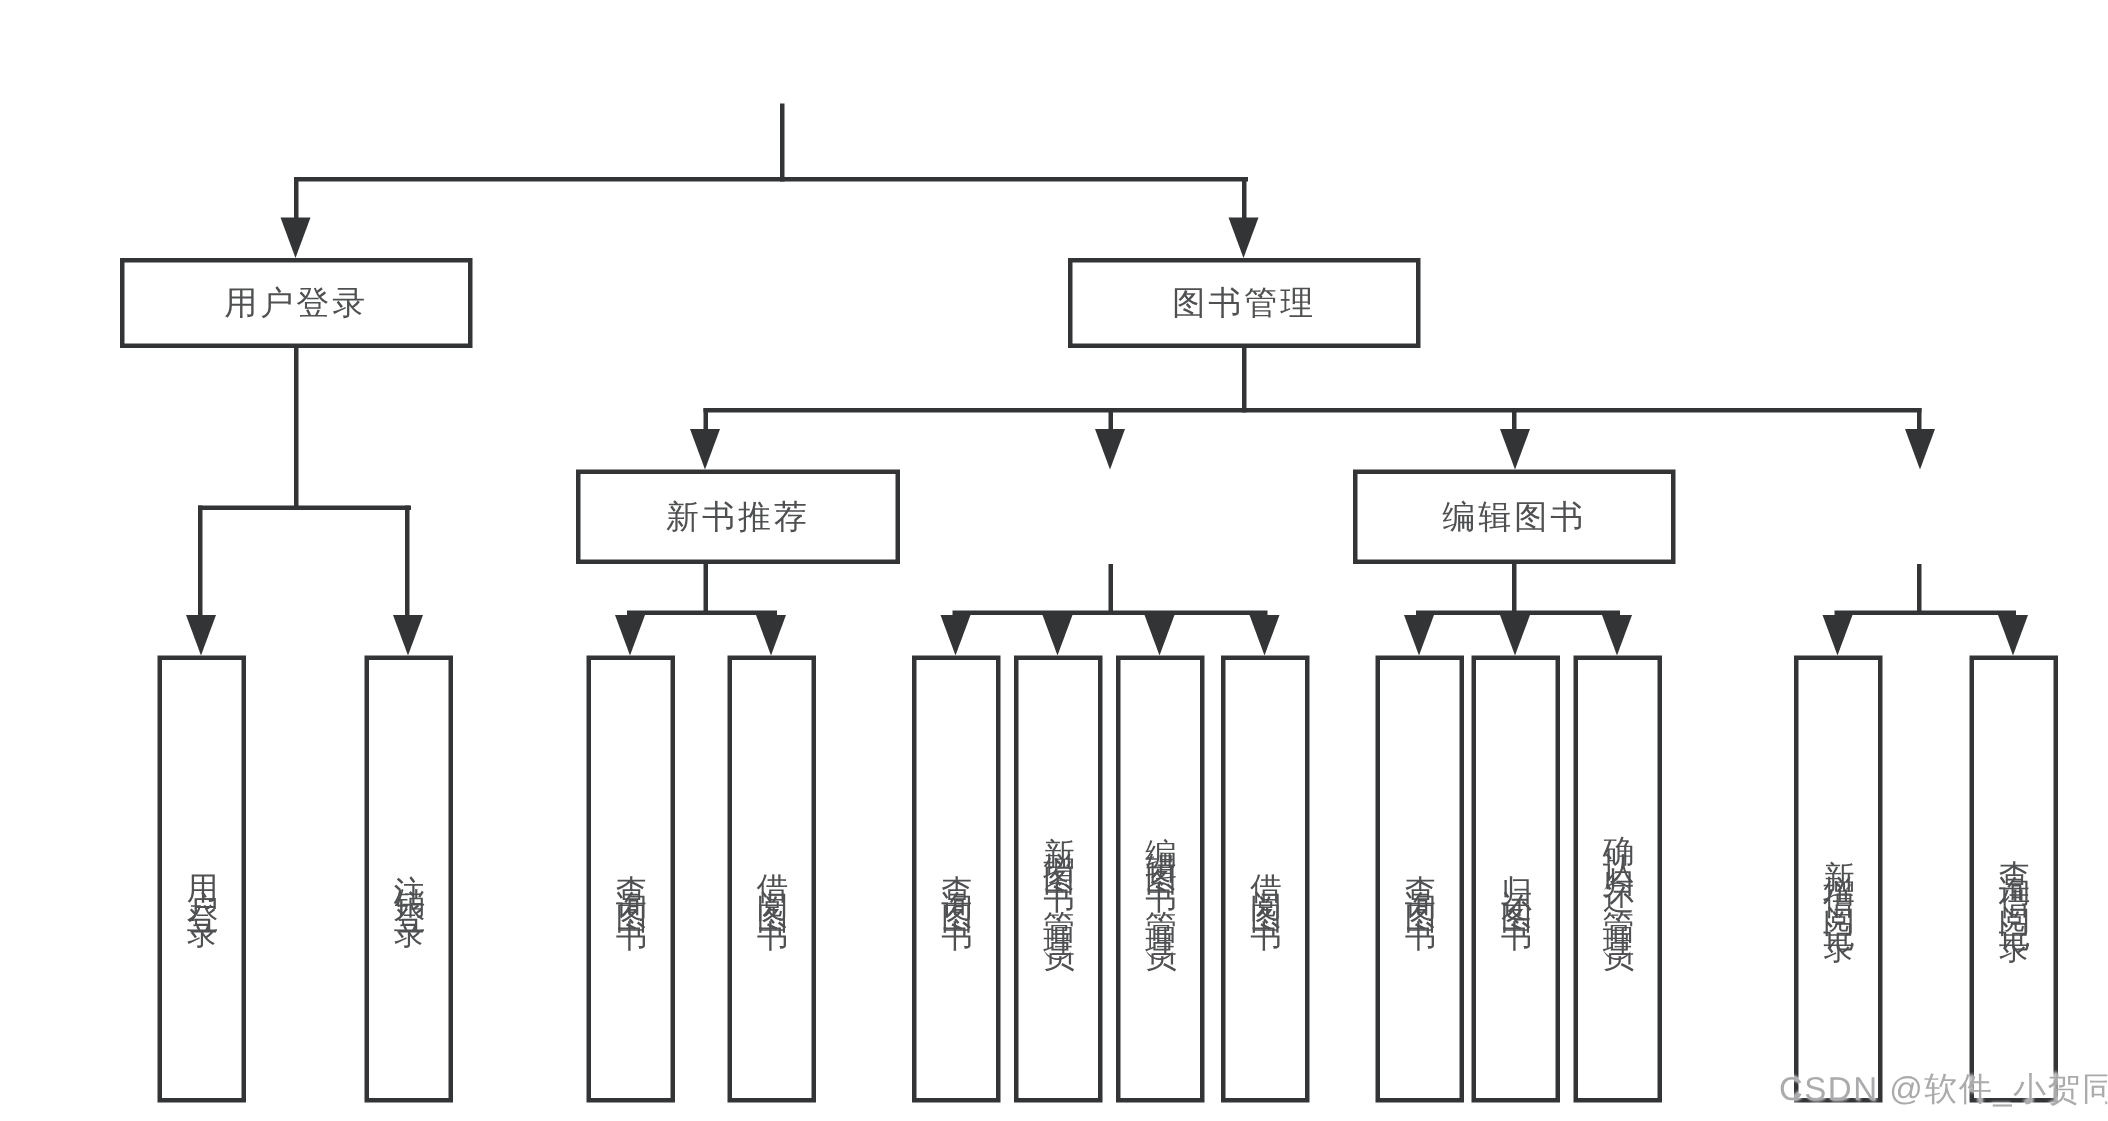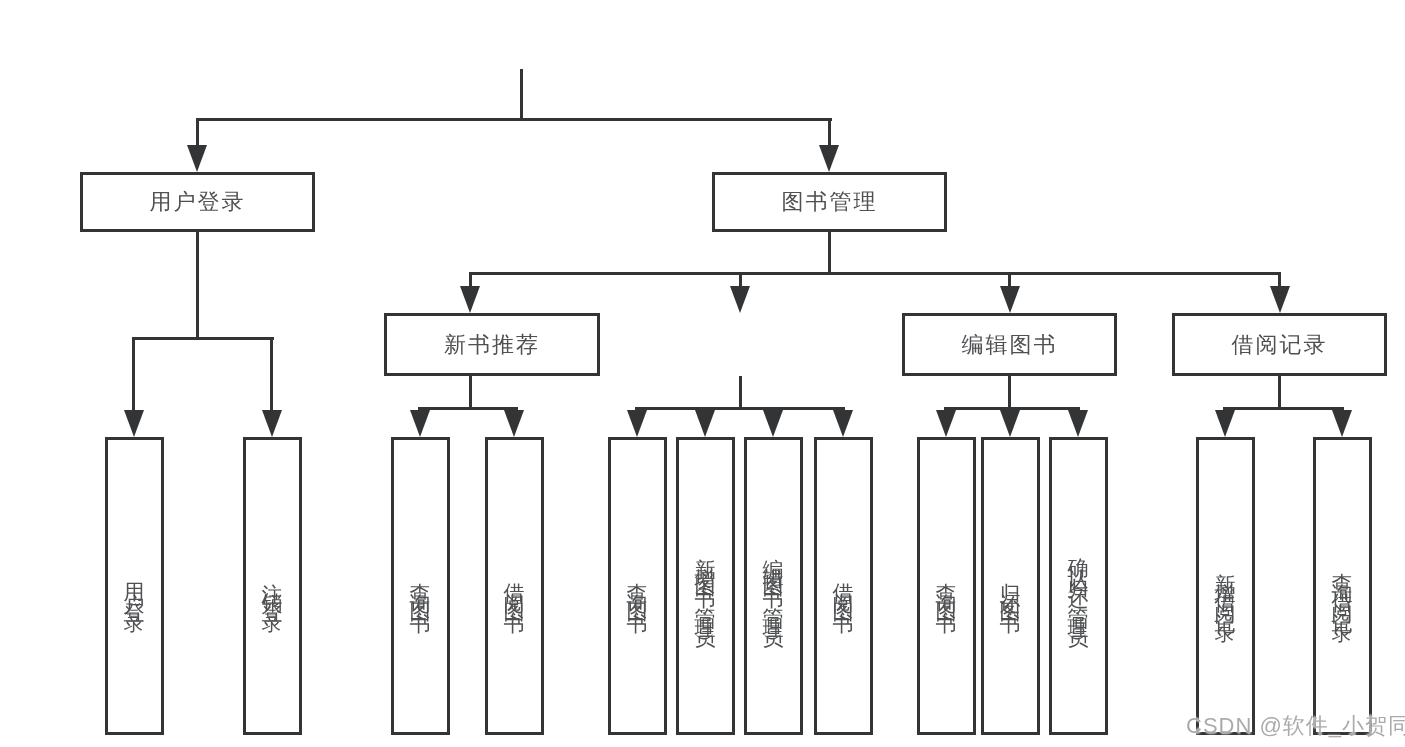--- a/index.html
+++ b/index.html
@@ -109,23 +109,20 @@
   <div class="arrow" style="left:730px; top:286px;"></div>
   <div class="arrow" style="left:1000px; top:286px;"></div>
   <div class="arrow" style="left:1270px; top:286px;"></div>
 
   <div class="box hbox" style="left:363px; top:313px; width:216px; height:63px;margin-left:21px;">
     <span>新书推荐</span>
   </div>
   <div class="box hbox" style="left:902px; top:313px; width:215px; height:63px;">
     <span>编辑图书</span>
   </div>
-  <div class="box hbox" style="left:1172px; top:313px; width:215px; height:63px;">
-    <span>借阅记录</span>
-  </div>
 
   <div class="vline" style="left:469px; top:376px; height:34px;"></div>
   <div class="hline" style="left:418px; top:407px; width:100px;"></div>
   <div class="arrow" style="left:410px; top:410px;"></div>
   <div class="arrow" style="left:504px; top:410px;"></div>
 
   <div class="vline" style="left:739px; top:376px; height:34px;"></div>
   <div class="hline" style="left:635px; top:407px; width:210px;"></div>
   <div class="arrow" style="left:627px; top:410px;"></div>
   <div class="arrow" style="left:695px; top:410px;"></div>

